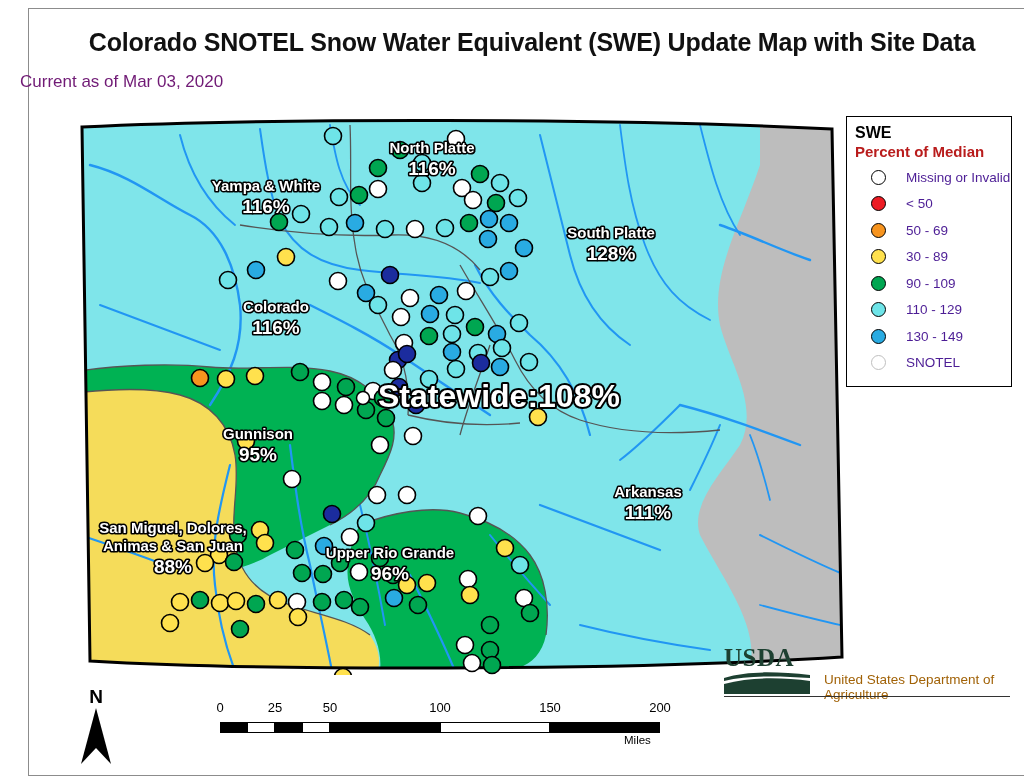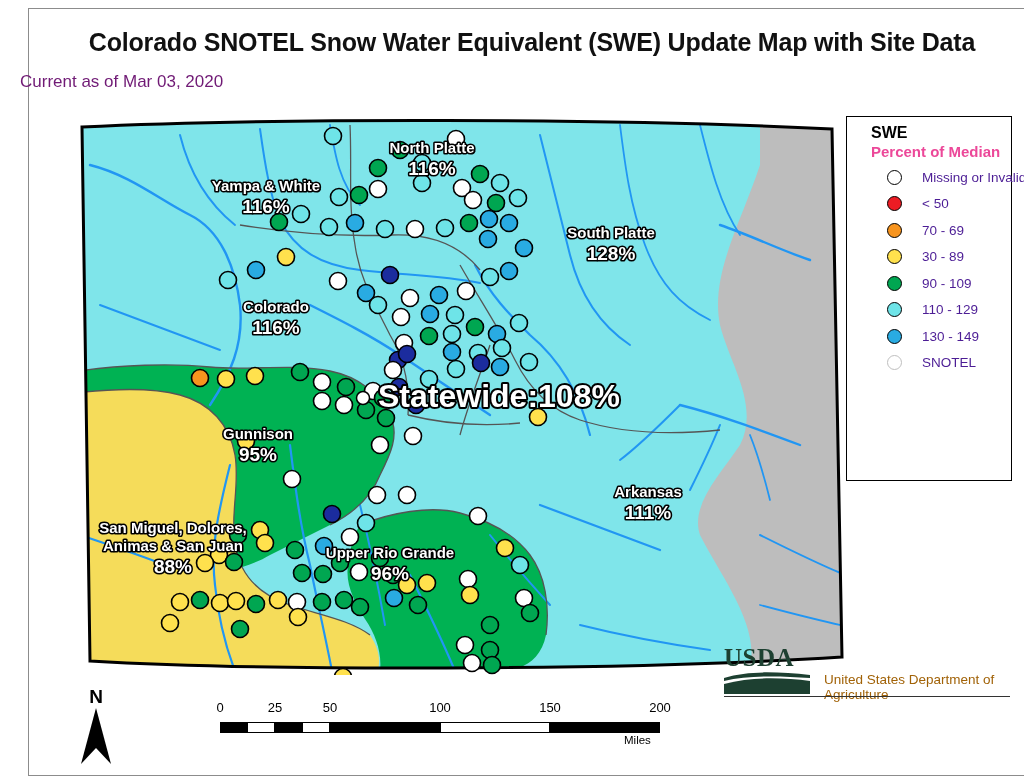--- a/index.html
+++ b/index.html
@@ -8,23 +8,23 @@
   #outer-frame{position:absolute;left:8px;top:8px;width:1008px;height:768px;border:1px solid #8c8c8c;box-sizing:border-box;pointer-events:none;}
   #title{position:absolute;left:0;top:28px;width:1024px;text-align:center;font-size:25px;font-weight:bold;color:#111;letter-spacing:-0.2px;}
   #subtitle{position:absolute;left:0;top:72px;width:1024px;text-align:left;font-size:17px;color:#701a75;}
   #map-area{position:absolute;left:40px;top:105px;width:800px;height:570px;}
   #map-svg{position:absolute;left:0;top:0;}
   .sitedot{stroke:#000;stroke-width:1.6;}
   .blabel{font-family:"Liberation Sans",sans-serif;font-weight:bold;fill:#ffffff;paint-order:stroke;stroke:#000000;stroke-width:3.2px;stroke-linejoin:round;text-anchor:middle;}
   .blabel.name{font-size:15px;}
   .blabel.pct{font-size:19px;}
   .statewide{font-family:"Liberation Sans",sans-serif;font-weight:bold;font-size:32px;fill:#ffffff;paint-order:stroke;stroke:#000000;stroke-width:4px;stroke-linejoin:round;}
-  #legend{position:absolute;left:826px;top:116px;width:166px;height:365px;background:#fff;border:1.5px solid #000;box-sizing:border-box;padding:6px 8px 0 24px;}
+  #legend{position:absolute;left:826px;top:116px;width:166px;height:271px;background:#fff;border:1.5px solid #000;box-sizing:border-box;padding:6px 8px 0 8px;}
   #legend .lg-title{font-size:16px;font-weight:bold;color:#000;line-height:19px;}
-  #legend .lg-sub{font-size:15px;font-weight:bold;color:#ec4899;line-height:19px;margin-bottom:3px;}
+  #legend .lg-sub{font-size:15px;font-weight:bold;color:#b91c1c;line-height:19px;margin-bottom:3px;}
   .lg-row{display:flex;align-items:center;height:26.5px;}
   .lg-swatch{width:15px;height:15px;border-radius:50%;border:1.6px solid #000;margin-left:16px;box-sizing:border-box;flex:0 0 auto;}
   .lg-swatch.snotel{border-color:#bfbfbf;}
   .lg-label{font-size:13.5px;color:#4c1d95;margin-left:20px;white-space:nowrap;}
   #north{position:absolute;left:52px;top:686px;width:48px;height:80px;}
   #north .nletter{position:absolute;left:0;top:0;width:48px;text-align:center;font-size:19px;font-weight:bold;color:#000;}
   #scalebar{position:absolute;left:200px;top:700px;width:440px;height:50px;}
   .sb-tick{position:absolute;top:0;font-size:13px;color:#000;transform:translateX(-50%);}
   .sb-bar{position:absolute;top:22px;height:11px;border:1px solid #000;box-sizing:border-box;}
   #sb-units{position:absolute;left:404px;top:34px;font-size:11.5px;color:#000;}
@@ -267,21 +267,21 @@
         <div class="lg-row">
           <div class="lg-swatch" style="background: rgb(255, 255, 255);"></div>
           <div class="lg-label">Missing or Invalid</div>
         </div>
         <div class="lg-row">
           <div class="lg-swatch" style="background: rgb(237, 28, 36);"></div>
           <div class="lg-label">&lt; 50</div>
         </div>
         <div class="lg-row">
           <div class="lg-swatch" style="background: rgb(247, 148, 30);"></div>
-          <div class="lg-label">70 - 69</div>
+          <div class="lg-label">50 - 69</div>
         </div>
         <div class="lg-row">
           <div class="lg-swatch" style="background: rgb(255, 225, 77);"></div>
           <div class="lg-label">30 - 89</div>
         </div>
         <div class="lg-row">
           <div class="lg-swatch" style="background: rgb(0, 166, 81);"></div>
           <div class="lg-label">90 - 109</div>
         </div>
         <div class="lg-row">

